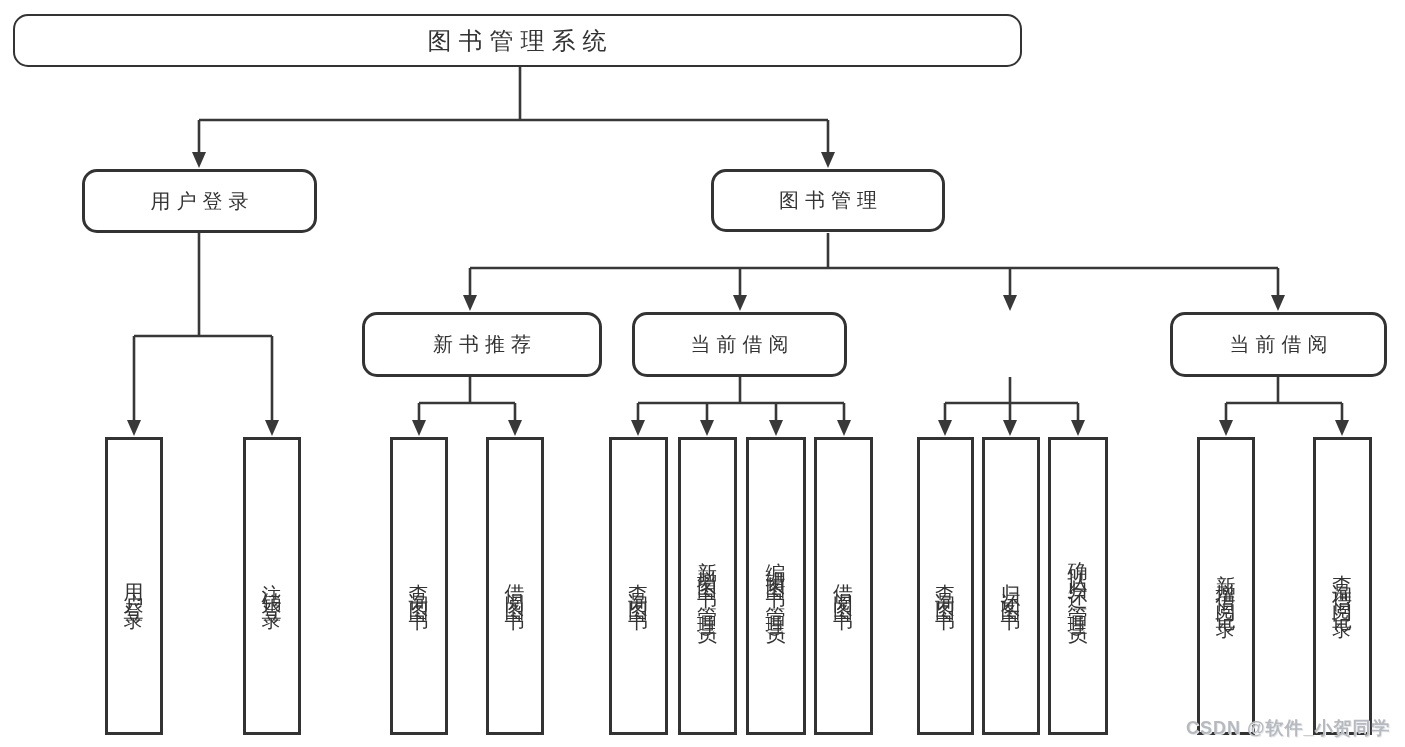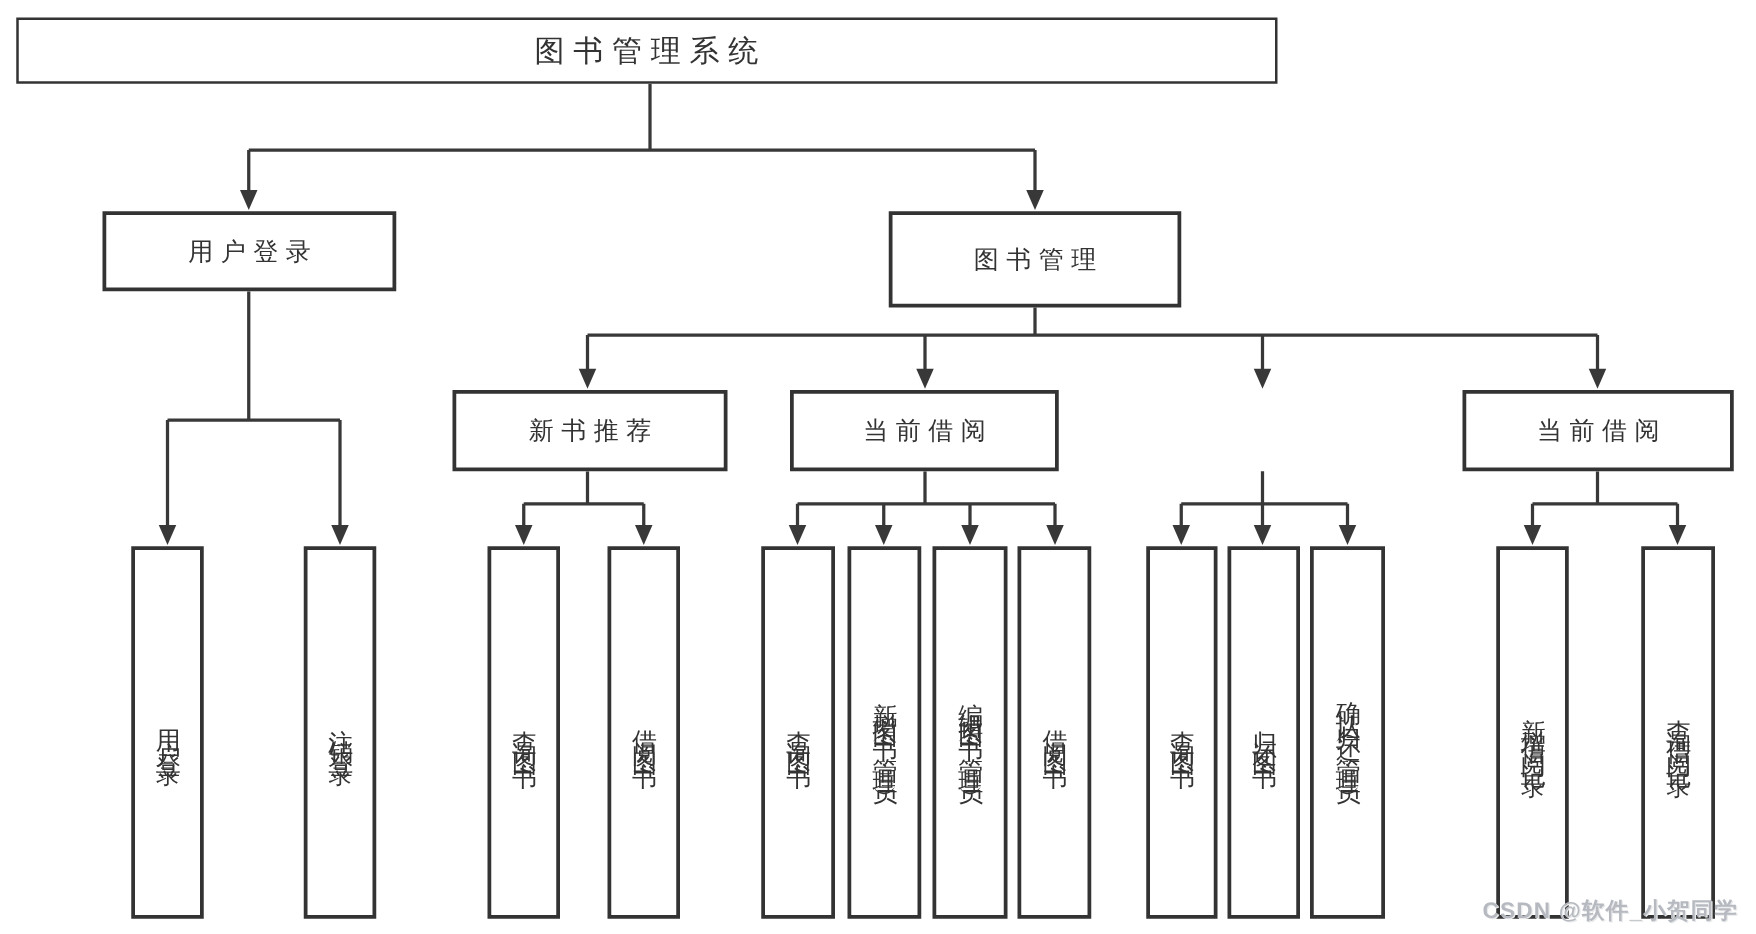--- a/index.html
+++ b/index.html
@@ -26,21 +26,21 @@
   .box {
     position: absolute;
     box-sizing: border-box;
     background: #ffffff;
     border: 3px solid #333333;
     display: flex;
     align-items: center;
     justify-content: center;
     text-align: center;
   }
-  .hbox { font-size: 20px; letter-spacing: 6px; }
+  .hbox { font-size: 20px; letter-spacing: 6px; border-radius: 15px; }
   .hbox span { white-space: nowrap; text-indent: 6px; }
   .root-box { border-width: 2.5px; font-size: 24px; letter-spacing: 7px; }
   .vbox { font-size: 20px; }
   .vbox span {
     writing-mode: vertical-lr;
     text-orientation: mixed;
     letter-spacing: 9px;
     line-height: 1;
     white-space: nowrap;
   }
@@ -97,25 +97,25 @@
     <polygon points="1335,420 1349,420 1342,436"></polygon>
   </svg>
 
   <div class="box hbox root-box" style="left:13px; top:14px; width:1009px; height:53px;">
     <span>图书管理系统</span>
   </div>
 
   <div class="box hbox" style="left:82px; top:169px; width:235px; height:64px;">
     <span>用户登录</span>
   </div>
-  <div class="box hbox" style="left:711px; top:169px; width:234px; height:77px;">
+  <div class="box hbox" style="left:711px; top:169px; width:234px; height:63px;">
     <span>图书管理</span>
   </div>
 
-  <div class="box hbox" style="left:362px; top:312px; width:220px; height:65px;">
+  <div class="box hbox" style="left:362px; top:312px; width:240px; height:65px;">
     <span>新书推荐</span>
   </div>
   <div class="box hbox" style="left:632px; top:312px; width:215px; height:65px;">
     <span>当前借阅</span>
   </div>
   <div class="box hbox" style="left:1170px; top:312px; width:217px; height:65px;">
     <span>当前借阅</span>
   </div>
 
   <div class="box vbox" style="left:105px; top:437px; width:58px; height:298px;">

